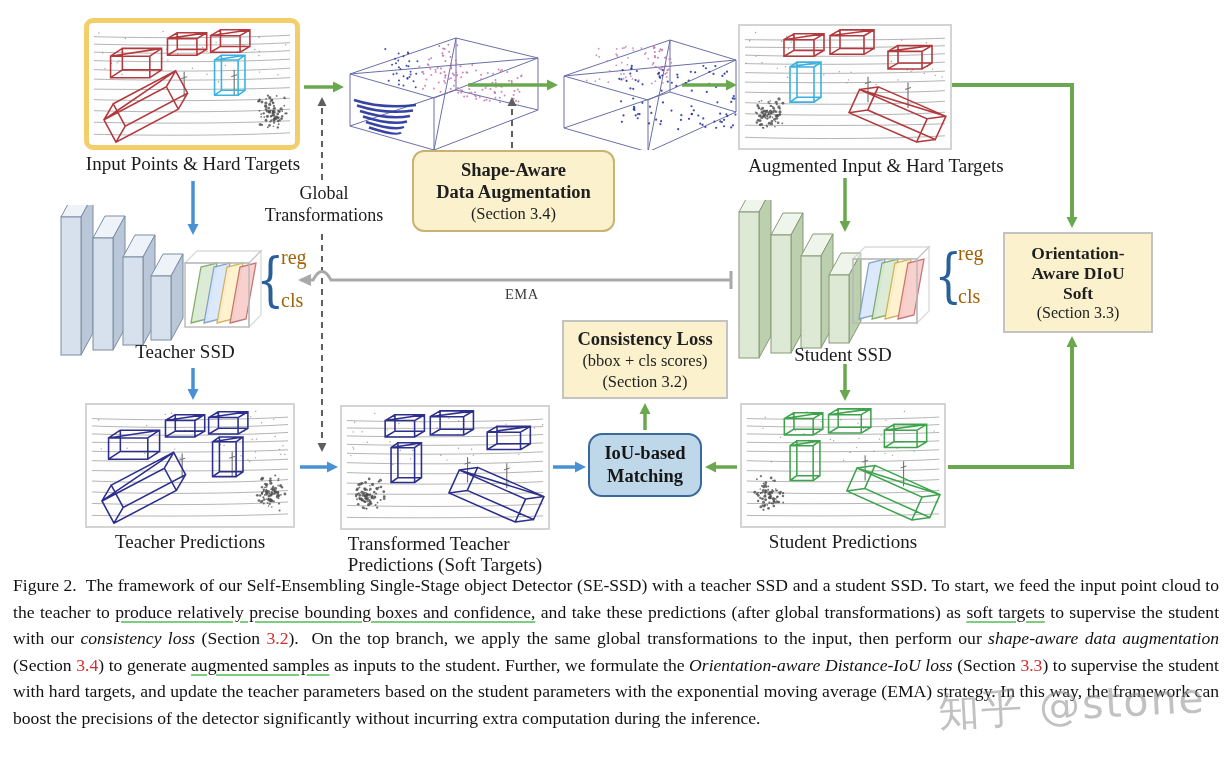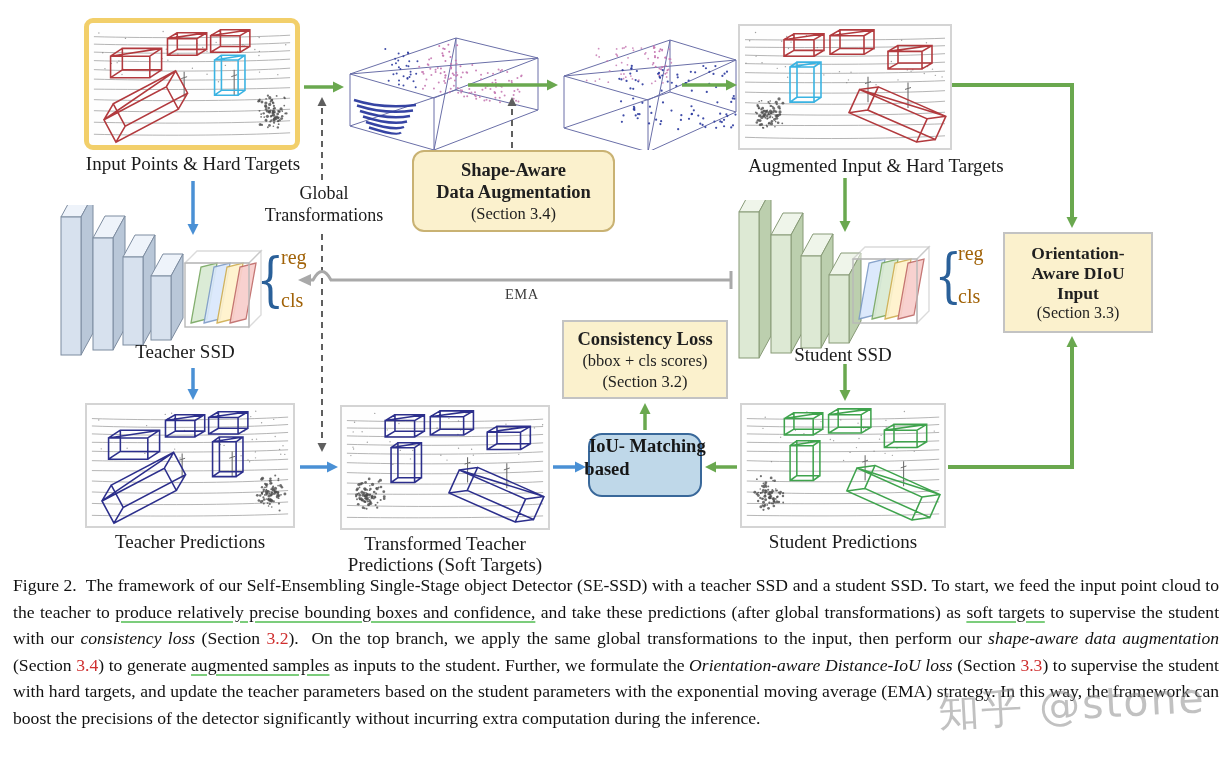--- a/index.html
+++ b/index.html
@@ -4,30 +4,30 @@
 <style>
   html,body{margin:0;padding:0;background:#fff;}
   .page{position:relative;width:1232px;height:767px;background:#ffffff;overflow:hidden;
         font-family:"Liberation Serif",serif;color:#1b1b1b;}
   .stage{position:absolute;left:0;top:0;width:1232px;height:560px;}
   #arrows{position:absolute;left:0;top:0;z-index:4;pointer-events:none;}
   .panel{position:absolute;margin:0;background:#fefefe;border:2px solid #d4d4d4;z-index:2;box-sizing:border-box;}
   .panel svg{display:block;width:100%;height:100%;}
   .panel.hl{border:5px solid #f2cf6a;border-radius:9px;}
   .plabel{position:absolute;transform:translateX(-50%);white-space:nowrap;font-size:19px;
-          color:#1b1b1b;z-index:5;text-align:center;line-height:21px;}
+          color:#1b1b1b;z-index:5;text-align:left;line-height:21px;}
   .augsvg{position:absolute;z-index:2;}
   .netsvg{position:absolute;z-index:2;}
   .cream{position:absolute;background:#fbf1cd;border:2px solid #c3c3c3;z-index:6;display:flex;
          flex-direction:column;justify-content:center;text-align:center;box-sizing:border-box;color:#1f1f1f;}
   .cream .bl{font-weight:bold;font-size:18.5px;line-height:22px;}
   .cream .sl{font-size:16.5px;line-height:21px;}
   .cream.rounded{border-radius:12px;border-color:#c9b273;}
   .iou{position:absolute;background:#bfd8e9;border:2.5px solid #39689a;border-radius:14px;z-index:6;
-       display:flex;justify-content:center;text-align:center;box-sizing:border-box;}
+       display:flex;flex-direction:column;justify-content:center;text-align:center;box-sizing:border-box;}
   .iou div{font-weight:bold;font-size:18.5px;line-height:23px;color:#161616;}
   .gtrans{position:absolute;transform:translateX(-50%);text-align:center;font-size:18px;line-height:22px;
           z-index:5;white-space:nowrap;background:transparent;}
   .ema{position:absolute;font-size:14.5px;color:#3c3c3c;z-index:5;letter-spacing:.5px;}
   .regcls{position:absolute;font-size:20px;color:#a16207;z-index:5;}
   .brace{position:absolute;font-size:58px;line-height:60px;color:#2a6099;z-index:5;
          font-family:"DejaVu Serif",serif;transform:scaleX(.75);}
   #caption{position:absolute;left:13px;top:572px;width:1206px;margin:0;text-align:justify;
            font-size:17.6px;line-height:26.6px;color:#111;z-index:3;}
   .cap-u{text-decoration:underline;text-decoration-color:#7ccd7c;text-decoration-thickness:2px;text-underline-offset:3px;}
@@ -1175,21 +1175,21 @@
       <div class="sl">(Section 3.4)</div>
     </div>
     <div class="cream" style="left:562px;top:320px;width:166px;height:79px;">
       <div class="bl">Consistency Loss</div>
       <div class="sl">(bbox + cls scores)</div>
       <div class="sl">(Section 3.2)</div>
     </div>
     <div class="cream" style="left:1003px;top:232px;width:150px;height:101px;">
       <div class="bl" style="font-size:17.5px;line-height:20px;">Orientation-</div>
       <div class="bl" style="font-size:17.5px;line-height:20px;">Aware DIoU</div>
-      <div class="bl" style="font-size:17.5px;line-height:20px;">Input</div>
+      <div class="bl" style="font-size:17.5px;line-height:20px;">Soft</div>
       <div class="sl" style="font-size:16px;line-height:20px;">(Section 3.3)</div>
     </div>
     <div class="iou" style="left:588px;top:433px;width:114px;height:64px;">
       <div>IoU-based</div>
       <div>Matching</div>
     </div>
 
     <div class="gtrans" style="left:324px;top:182px;">
       <div>Global</div>
       <div>Transformations</div>

